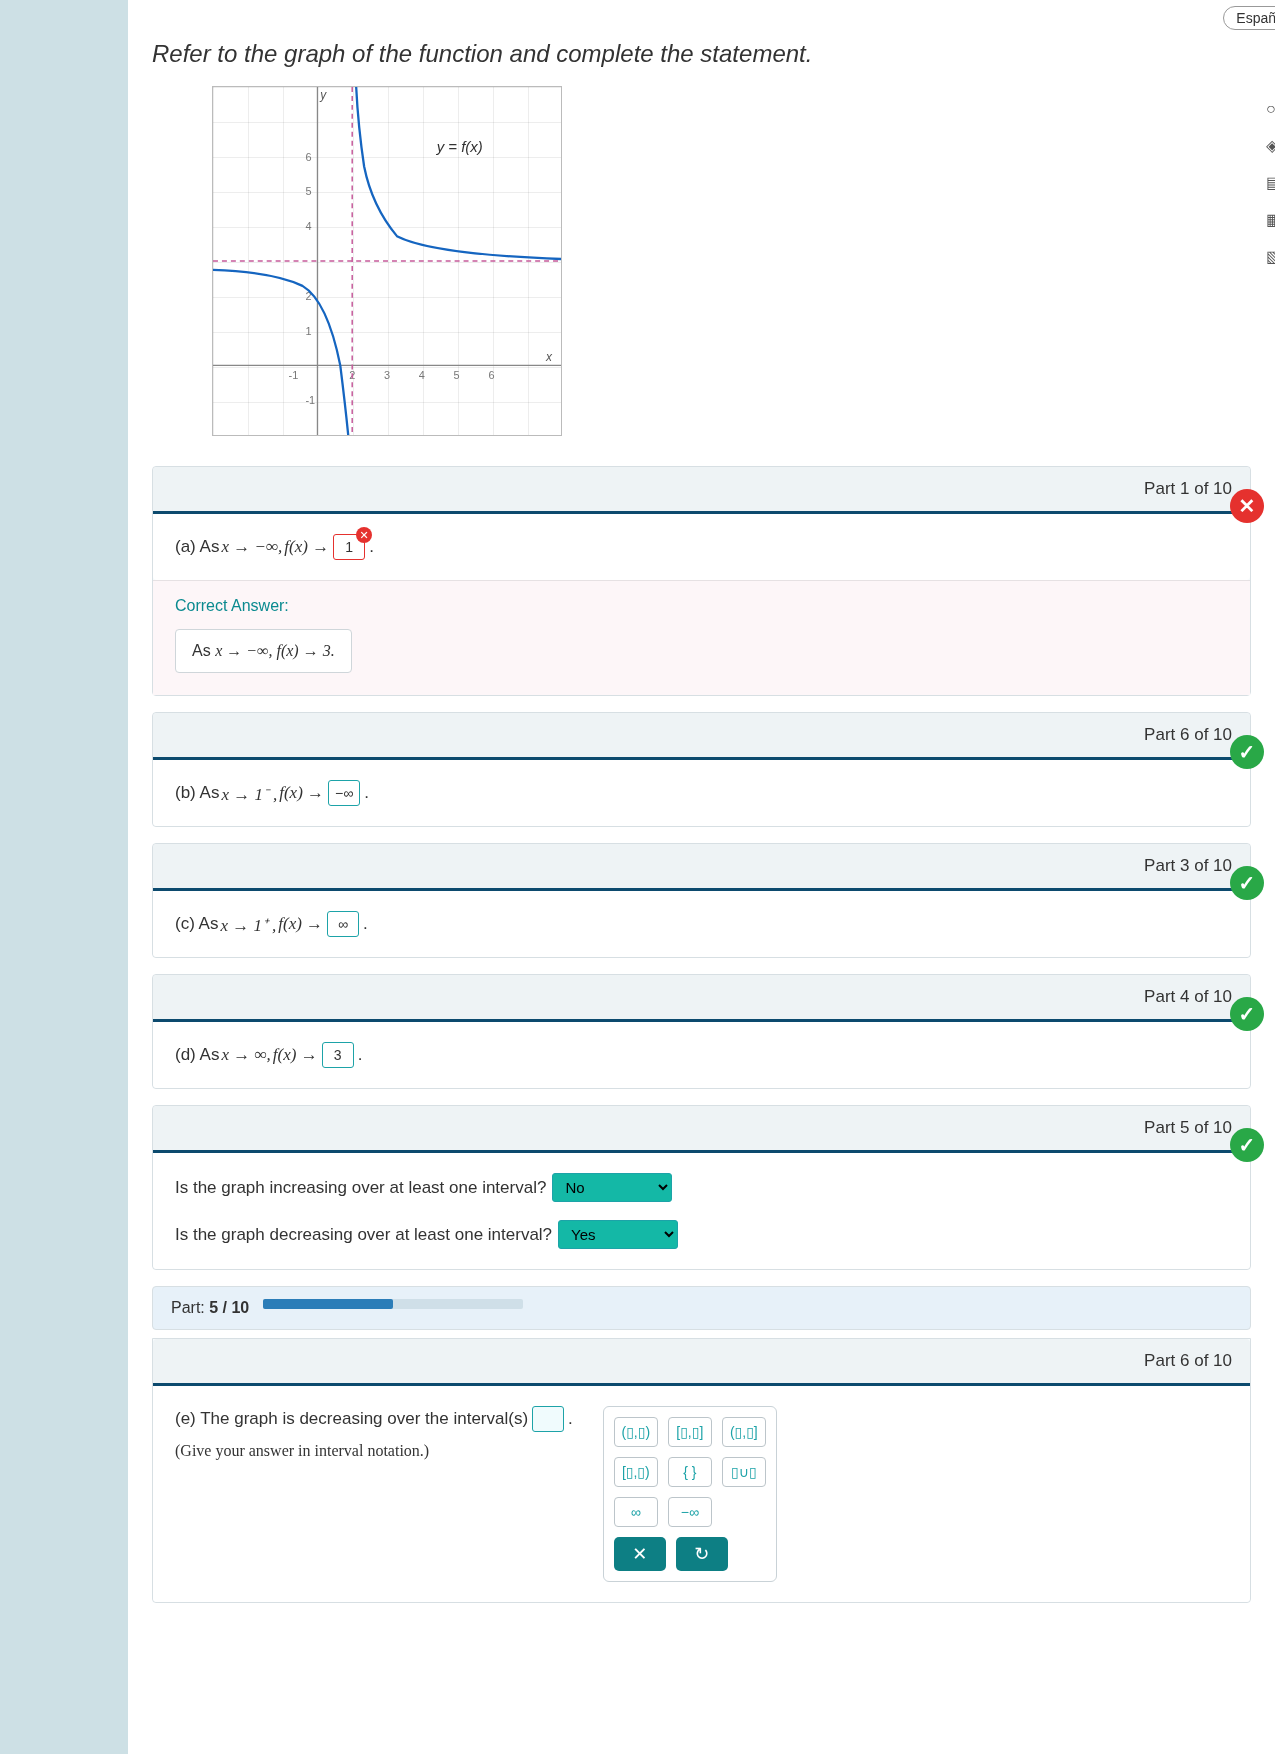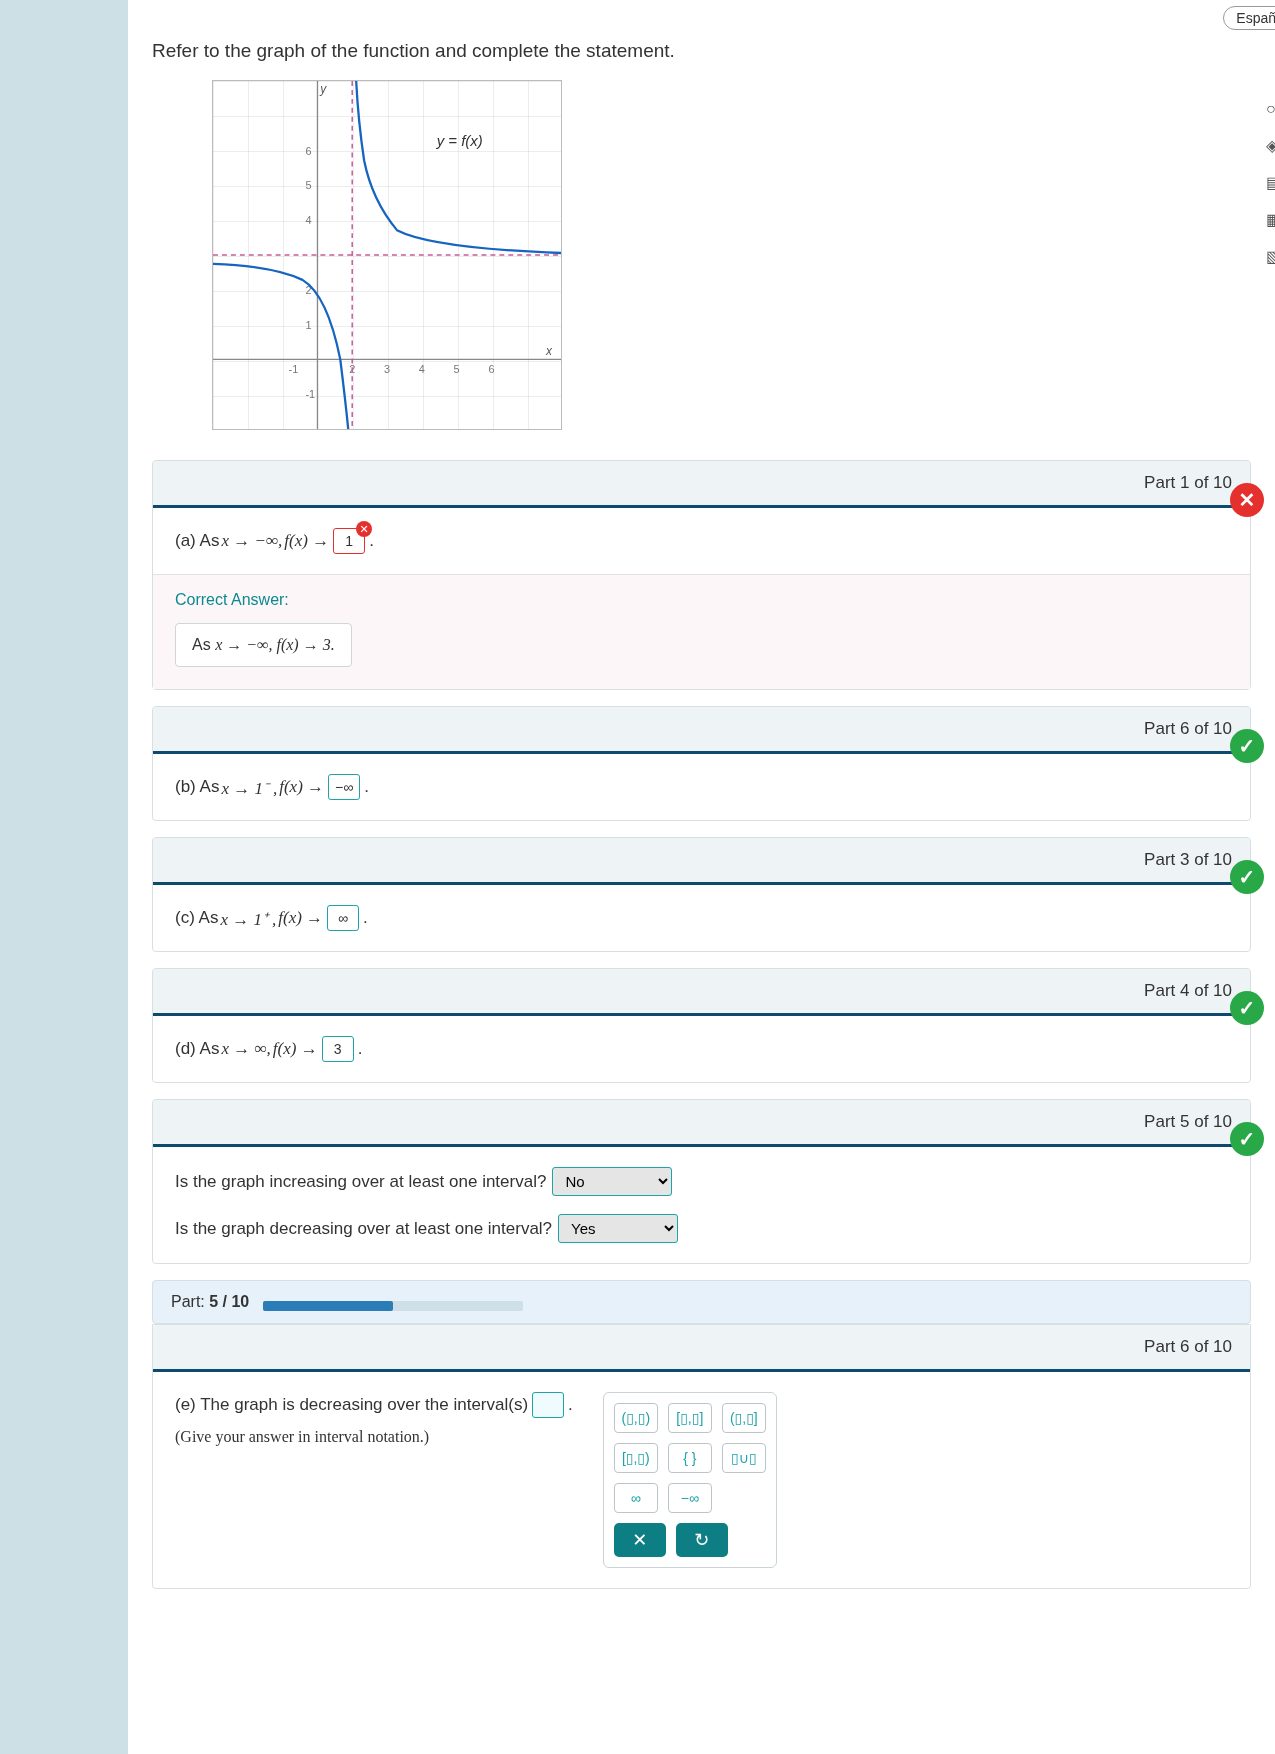--- a/index.html
+++ b/index.html
@@ -41,21 +41,22 @@
     right: -6px;
     display: flex;
     flex-direction: column;
     gap: 18px;
     font-size: 16px;
     color: #555;
   }
   .side-icons span { cursor: pointer; }
   .prompt {
     margin: 40px 0 18px 0;
-    font-size: 19px;
+    font-size: 24px;
+    font-style: italic;
   }
   .graph-box {
     width: 350px;
     height: 350px;
     border: 1px solid #bbb;
     margin: 0 0 30px 60px;
     position: relative;
     background:
       repeating-linear-gradient(to right, rgba(0,0,0,0.07) 0 1px, transparent 1px 35px),
       repeating-linear-gradient(to bottom, rgba(0,0,0,0.07) 0 1px, transparent 1px 35px);
@@ -132,32 +133,32 @@
     border-radius: 4px;
     padding: 12px 16px;
     display: inline-block;
     background: #fff;
   }
   select {
     font-size: 15px;
     padding: 4px 8px;
     border: 1px solid #1da3a8;
     border-radius: 3px;
-    background: #e5e5e5;
+    background: #14b8a6;
     min-width: 120px;
   }
   .question-row { margin-bottom: 18px; display:flex; align-items:center; gap:6px;}
   .progress-bar-wrap {
     border: 1px solid #d7dfe3;
     border-radius: 4px;
     padding: 12px 18px;
     background: #e7f1f9;
-    margin-bottom: 0;
+    margin-bottom: 8px;
     display: flex;
-    align-items: flex-end;
+    align-items: flex-start;
     gap: 14px;
   }
   .progress-track {
     flex:0 0 260px; height:10px; background:#cfdfe8; border-radius:2px; position:relative;
   }
   .progress-fill { height:100%; background:#2b7db8; border-radius:2px;}
   .palette {
     border: 1px solid #c9d2d7;
     border-radius: 6px;
     padding: 10px;

